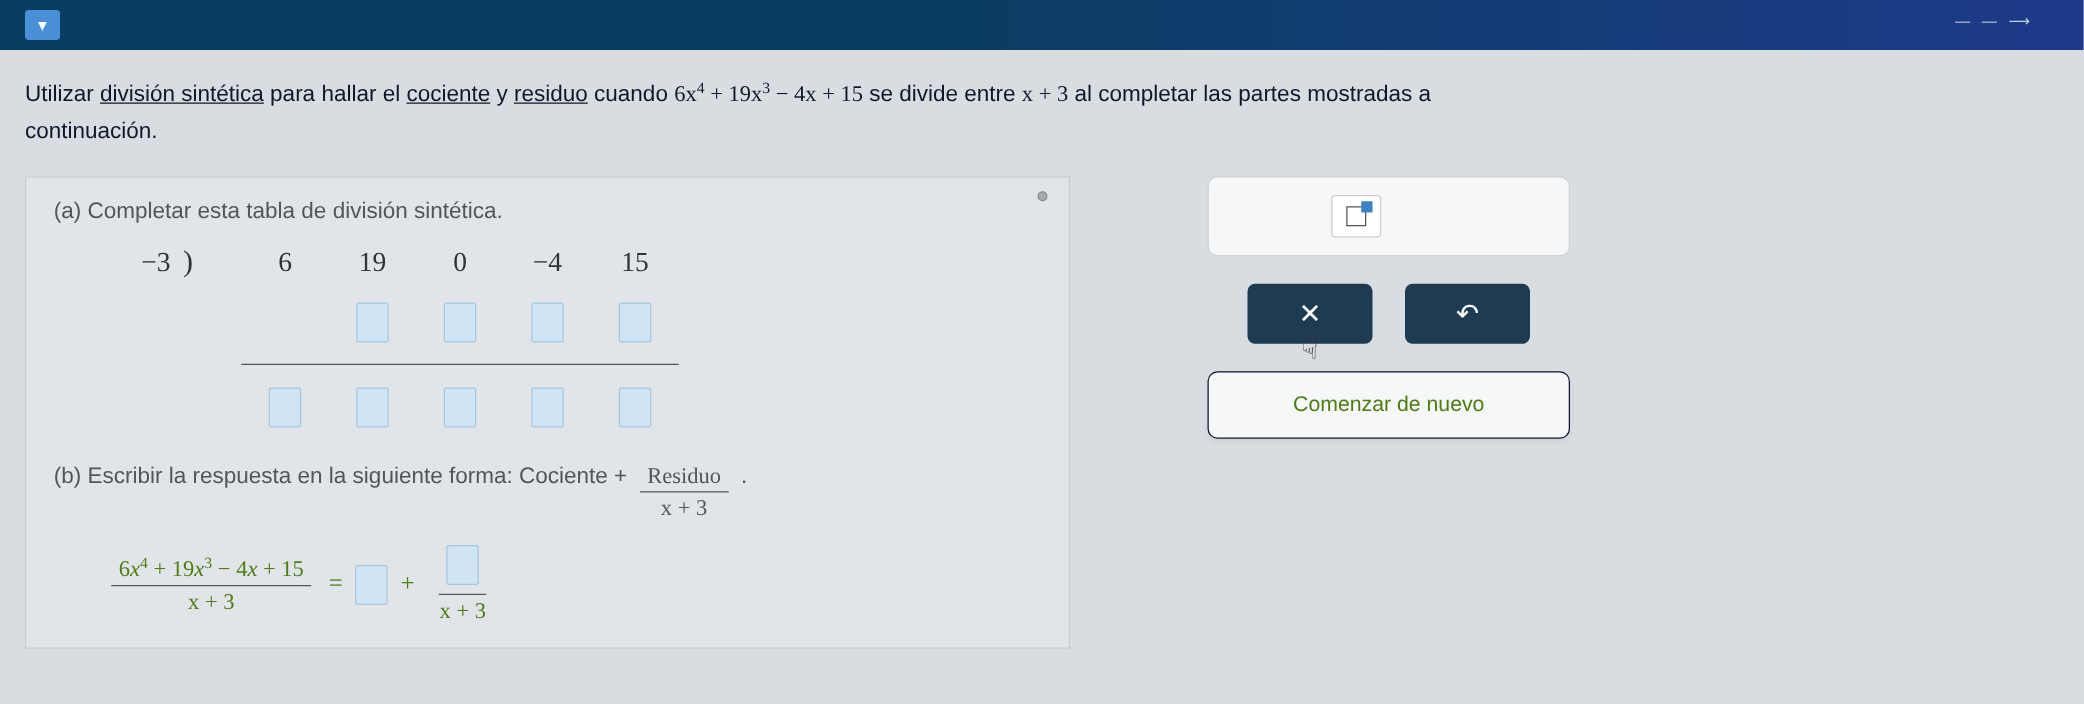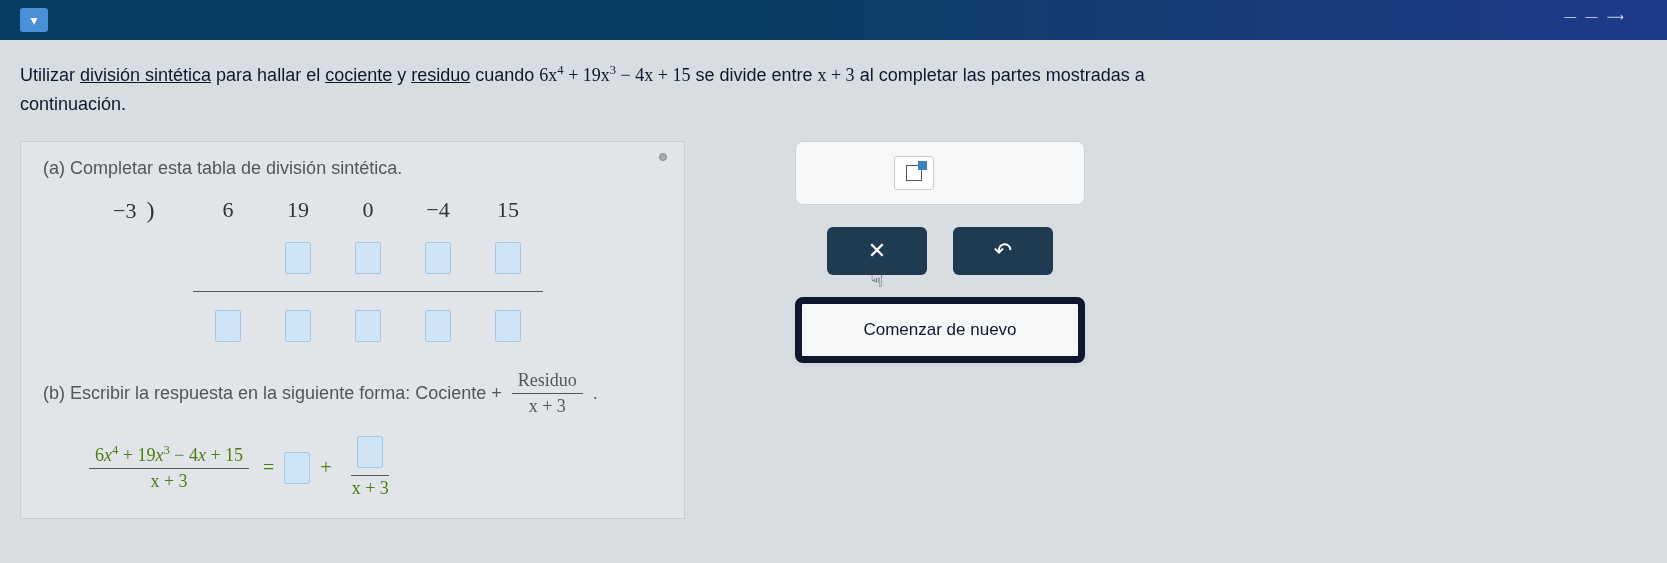--- a/index.html
+++ b/index.html
@@ -49,21 +49,21 @@
     .underline { text-decoration: underline; }
     sup { font-size: 0.7em; vertical-align: super; }
     .row {
       display: flex;
       gap: 110px;
       align-items: flex-start;
     }
     .panel-a {
       border: 1px solid #ccc;
       background: #e1e5ea;
-      width: 665px;
+      width: 836px;
       padding: 16px 22px 18px 22px;
     }
     .part-label {
       color: #555;
       font-size: 18px;
       margin-bottom: 18px;
     }
     .synthetic {
       margin-left: 60px;
       display: inline-block;
@@ -102,21 +102,21 @@
       width: 100%;
       height: 0;
       margin-top: -8px;
       margin-bottom: -8px;
     }
     .part-b {
       margin-top: 28px;
       color: #555;
       font-size: 18px;
       display: flex;
-      align-items: center;
+      align-items: flex-start;
       flex-wrap: wrap;
       gap: 6px;
     }
     .frac {
       display: inline-flex;
       flex-direction: column;
       align-items: center;
       font-family: Georgia, 'Times New Roman', serif;
       font-size: 18px;
       line-height: 1.2;
@@ -192,25 +192,25 @@
     .cursor-hand {
       position: absolute;
       bottom: -18px;
       left: 50%;
       transform: translateX(-50%);
       font-size: 22px;
       color: #333;
     }
     .restart-card {
       background: #f5f7f9;
-      border: 7px solid #0f172a;
+      border: 1px solid #0f172a;
       border-radius: 8px;
       padding: 16px;
       text-align: center;
-      color: #0f172a;
+      color: #4d7c0f;
       font-size: 17px;
       box-shadow: 0 2px 4px rgba(0,0,0,0.05);
     }
     .radio-dot {
       position: absolute;
       right: 18px;
       top: 12px;
       width: 8px;
       height: 8px;
       border: 1px solid #888;

